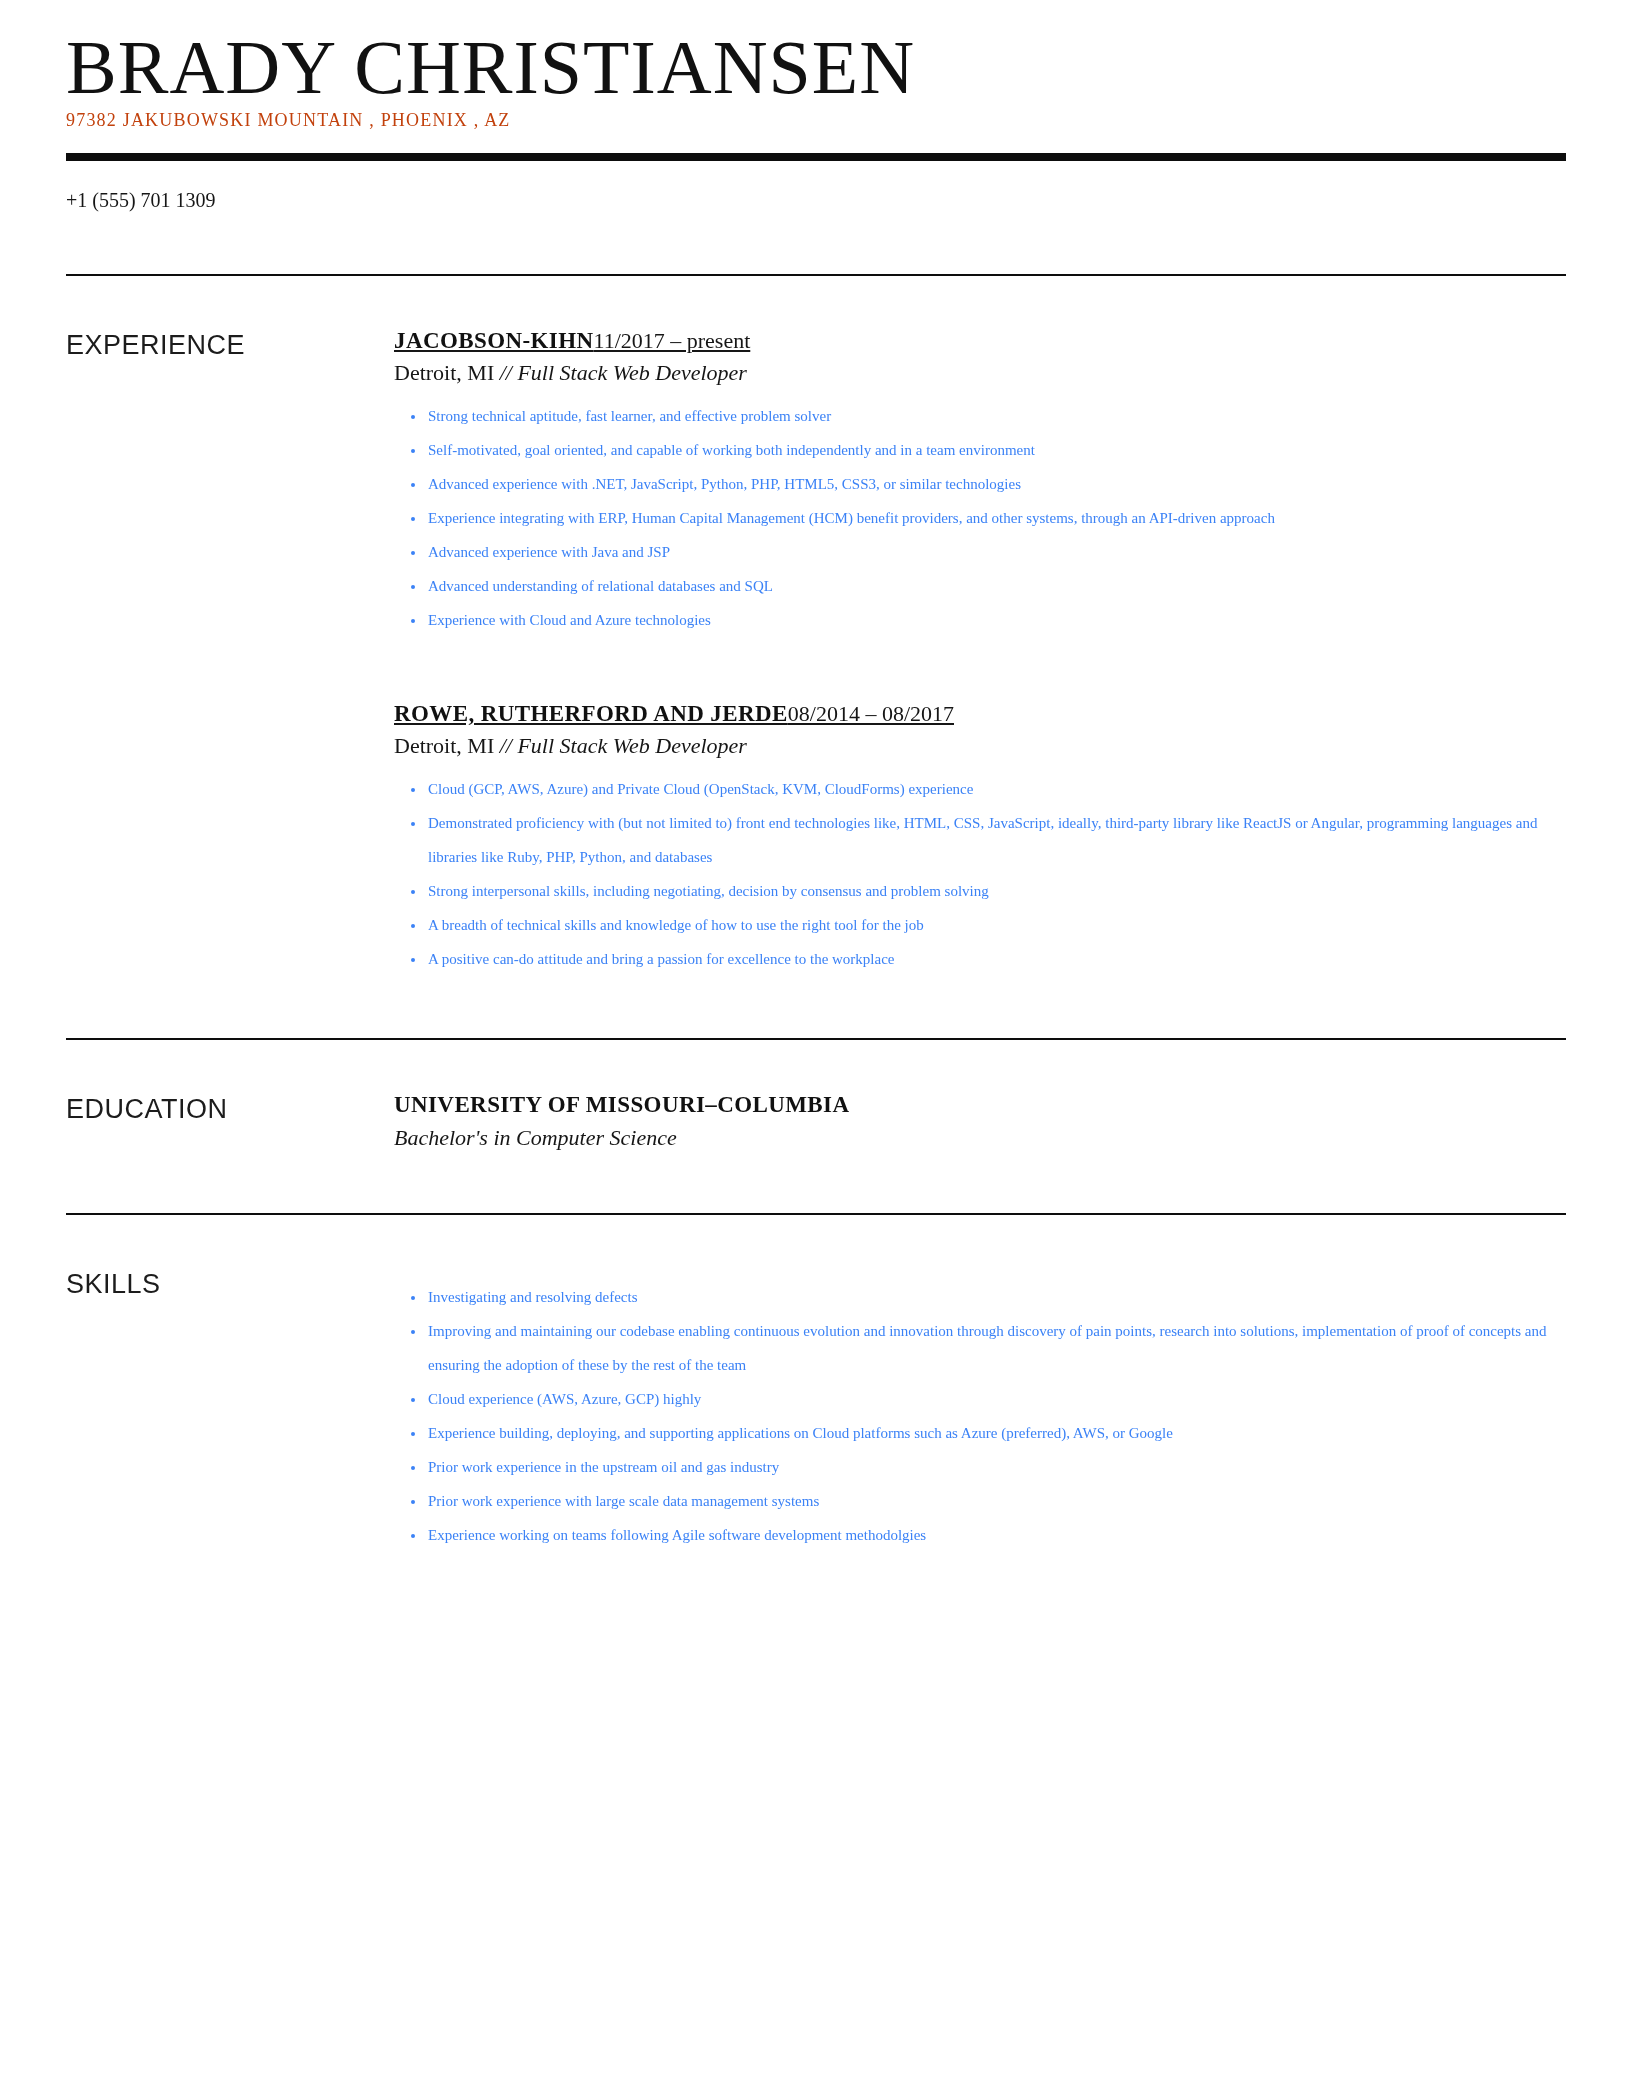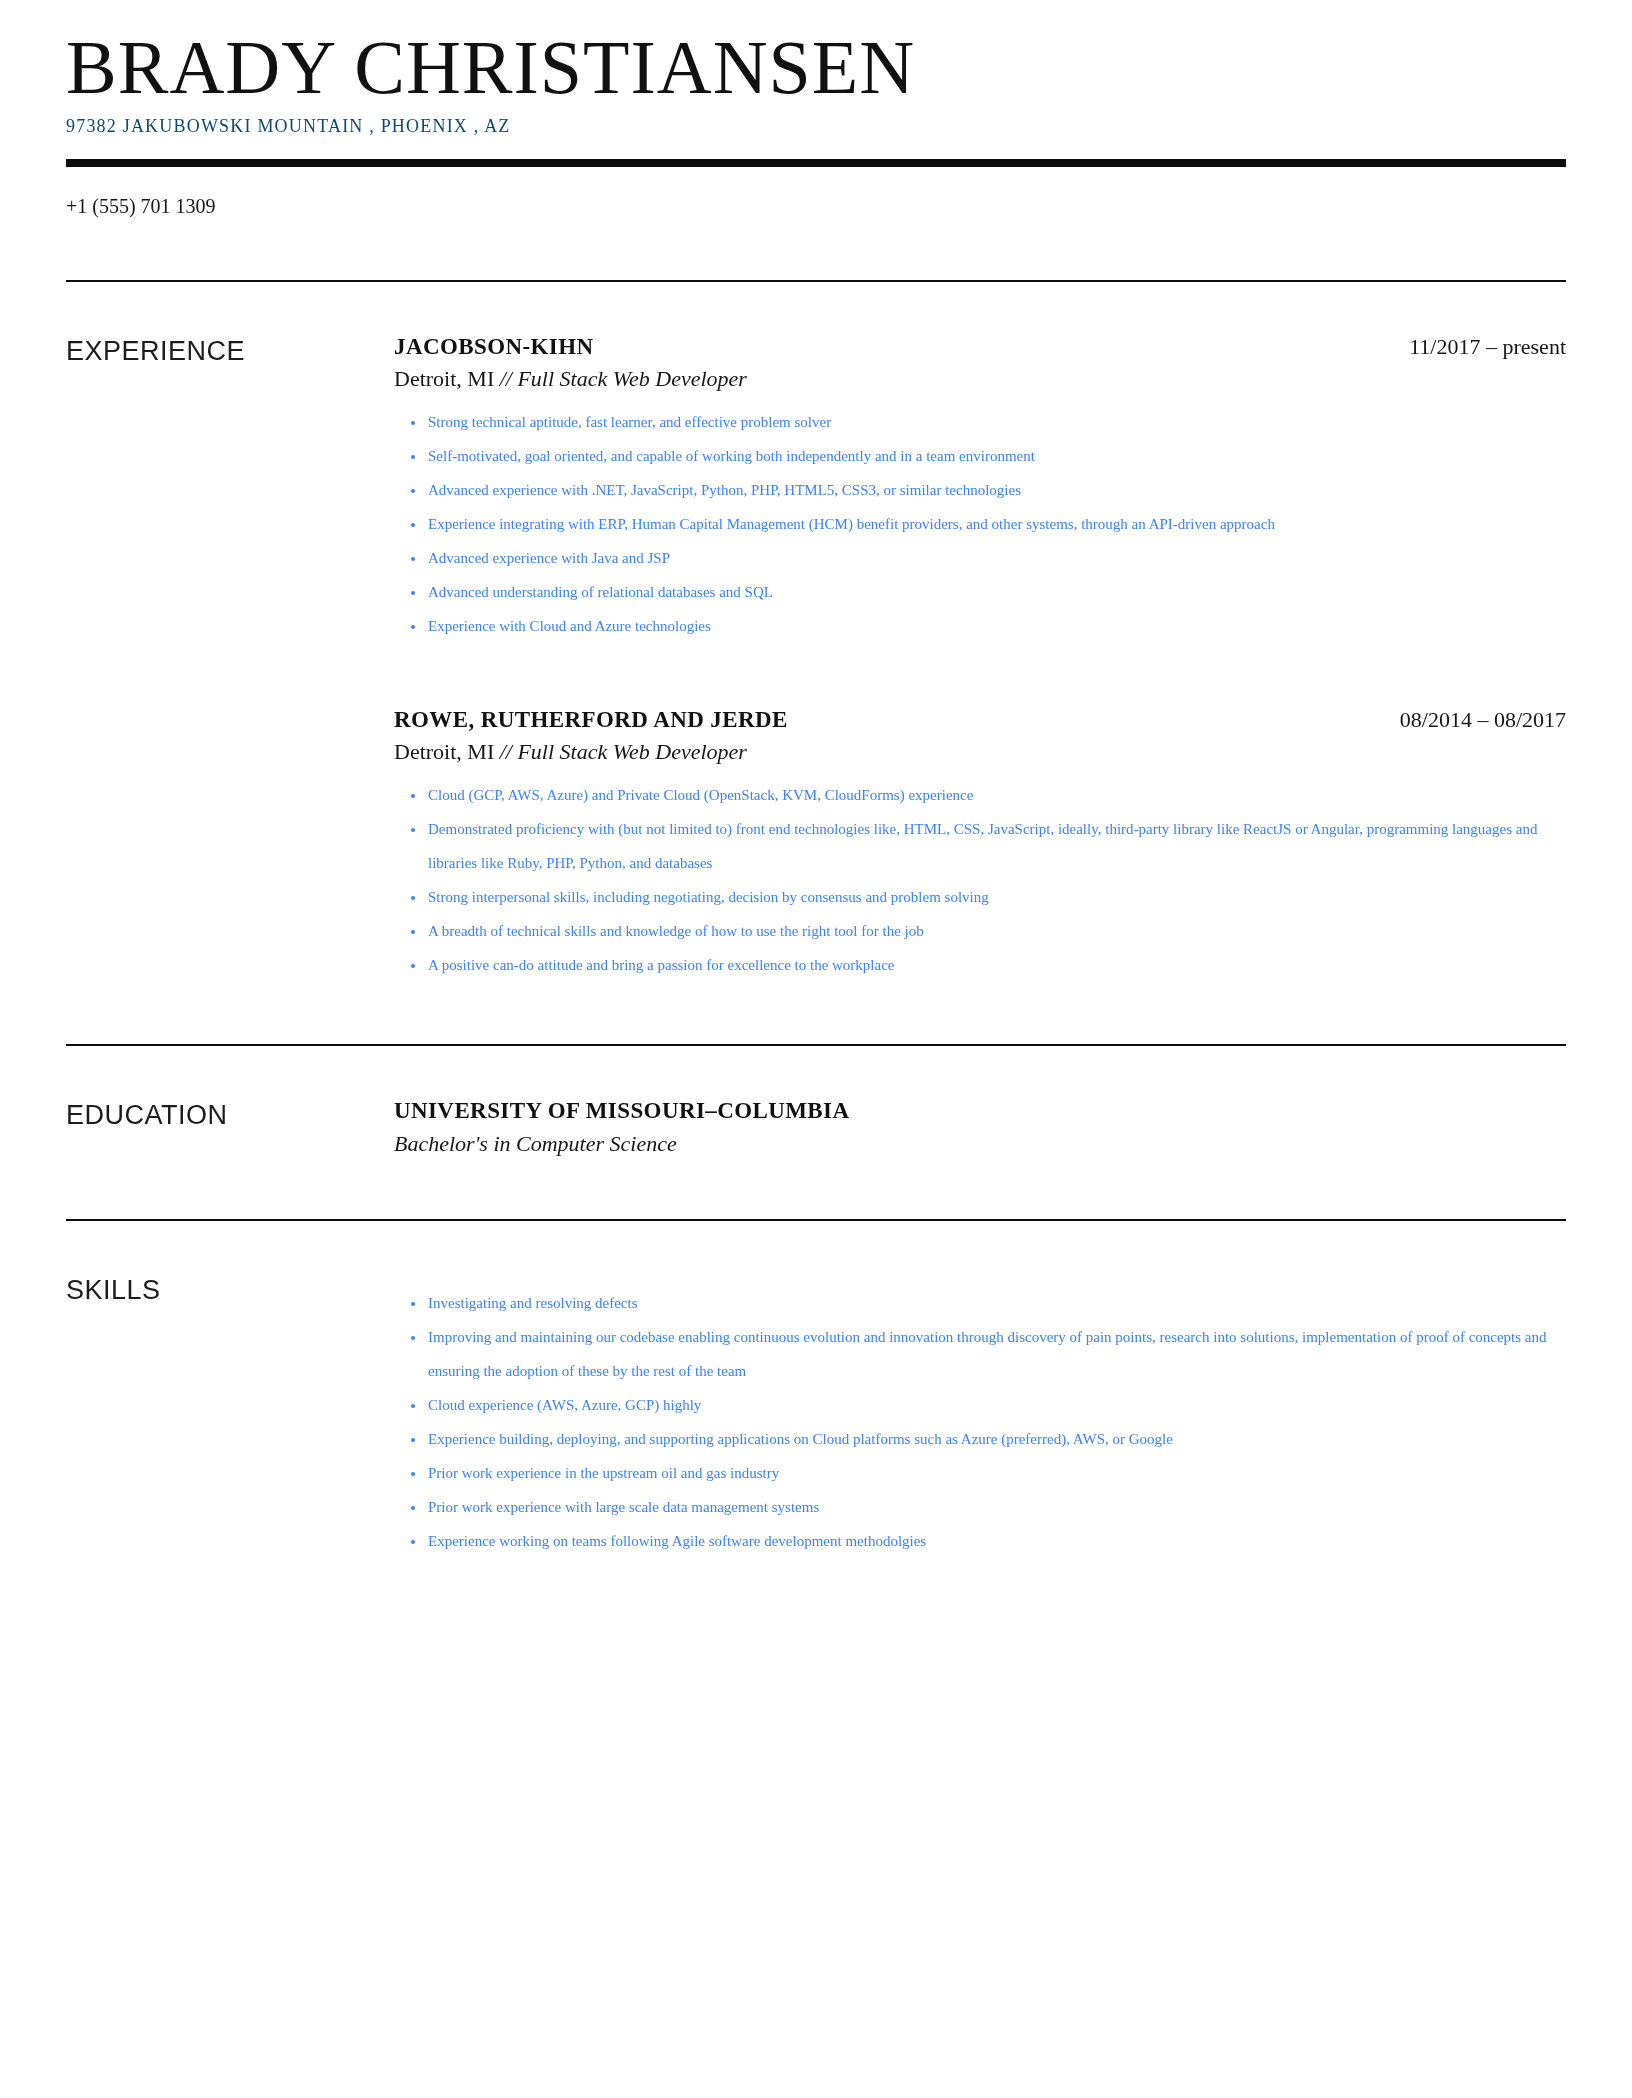--- a/index.html
+++ b/index.html
@@ -23,24 +23,24 @@
   .name {
     margin: 0;
     font-size: 76px;
     line-height: 1.05;
     font-weight: 400;
     letter-spacing: 1px;
     color: #111111;
     font-family: "Liberation Serif", serif;
   }
   .address {
-    margin-top: 8px;
+    margin-top: 2px;
     font-size: 18px;
     letter-spacing: 1.2px;
-    color: #0c4a6e;
+    color: #c2410c;
   }
   .thick-rule {
     height: 8px;
     background: #0d0d0d;
     margin-top: 22px;
   }
 
   
   .contact { margin-top: 28px; }
   .contact-label {
@@ -72,22 +72,22 @@
     letter-spacing: 0.5px;
     color: #1c1c1c;
     font-weight: 400;
     padding-top: 2px;
   }
 
   
   .job + .job { margin-top: 64px; }
   .job-head {
     display: flex;
-    justify-content: space-between;
     align-items: baseline;
+    text-decoration: underline;
   }
   .company {
     margin: 0;
     font-size: 23px;
     font-weight: 700;
     letter-spacing: 0.4px;
     color: #111111;
   }
   .dates {
     font-size: 22px;

